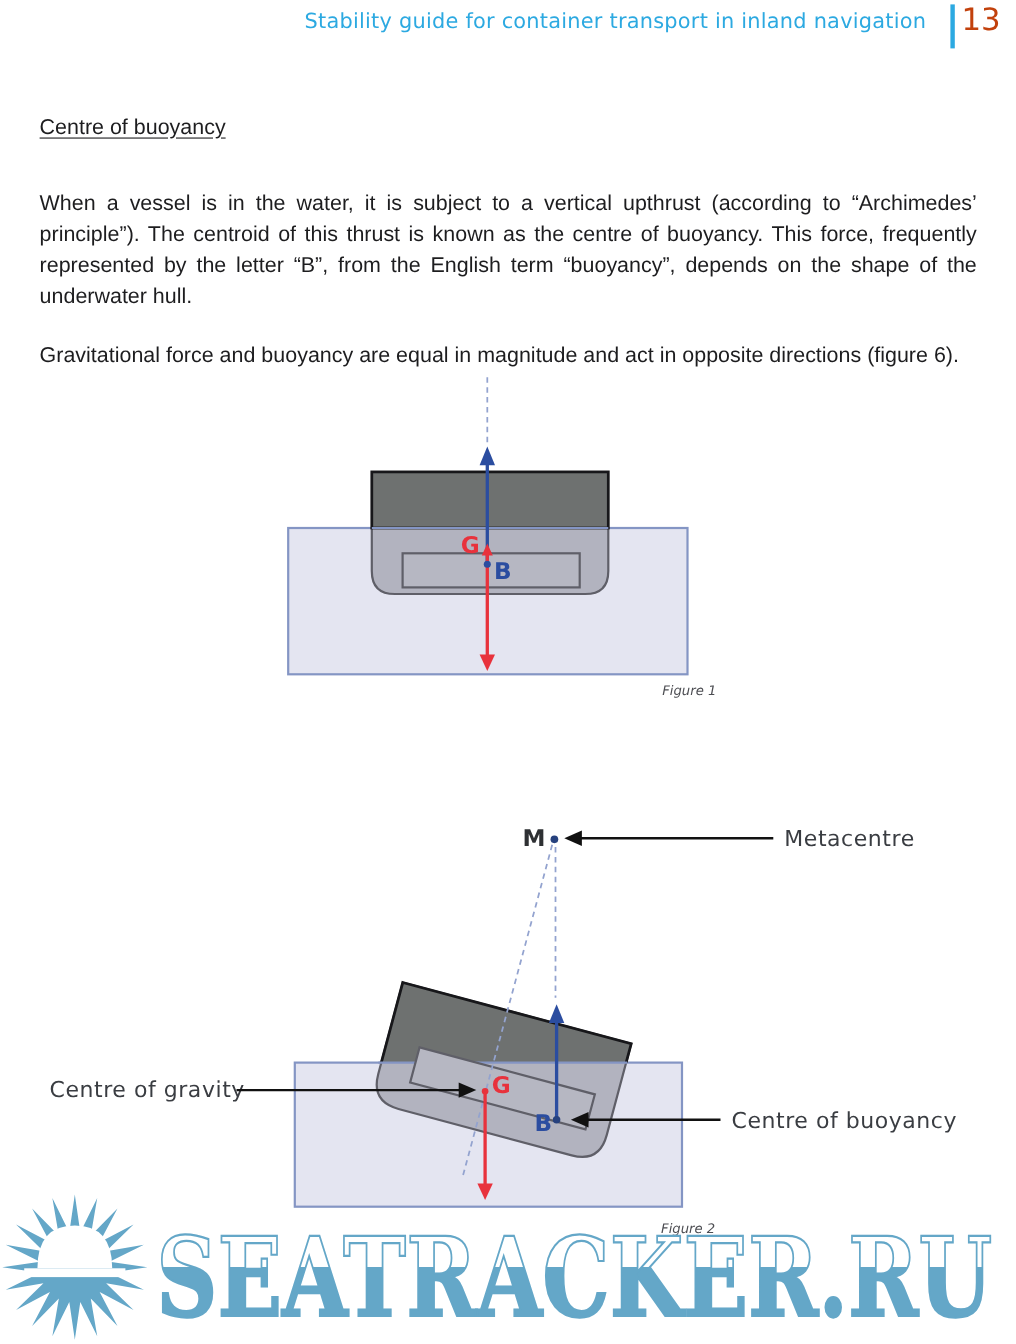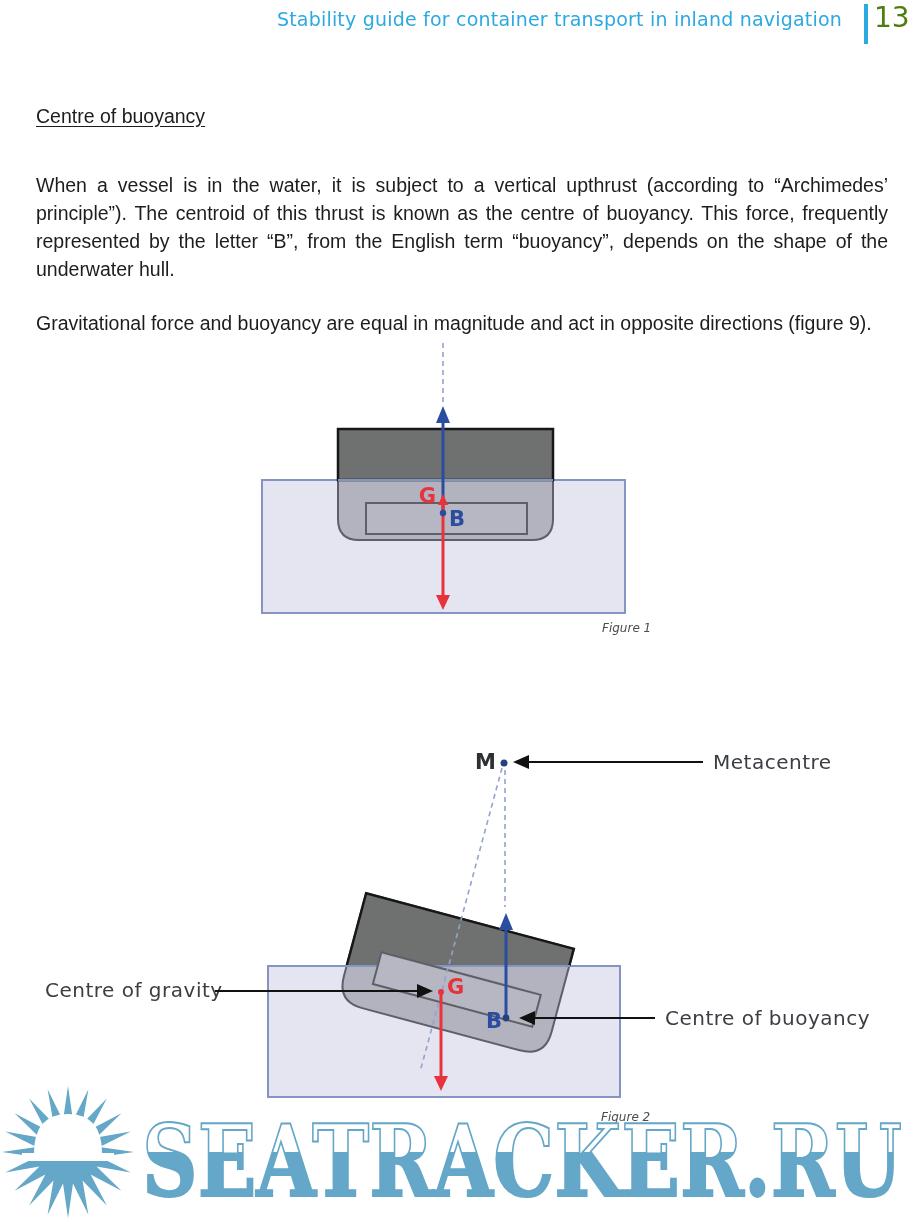--- a/index.html
+++ b/index.html
@@ -7,21 +7,21 @@
     position:relative;width:908px;height:1222px;background:#ffffff;overflow:hidden;
     font-family:"Liberation Sans",sans-serif;color:#1d1d1f;
   }
   .header-title{
     position:absolute;top:8px;right:66px;font-family:"DejaVu Sans",sans-serif;
     font-size:19px;letter-spacing:.2px;color:#2ca9e1;
   }
   .header-bar{position:absolute;top:4px;left:864px;width:4px;height:40px;background:#2ca9e1;}
   .page-number{
     position:absolute;top:1px;left:874px;font-family:"DejaVu Sans",sans-serif;
-    font-size:28px;color:#4d7c0f;
+    font-size:28px;color:#c2410c;
   }
   .section-title{
     position:absolute;left:36px;top:105px;font-size:19.5px;
     text-decoration:underline;text-underline-offset:3px;
   }
   .para{position:absolute;left:36px;width:852px;font-size:19.5px;line-height:28px;text-align:justify;}
   #para1{top:151px;}
   #para2{top:289px;}
   #para3{top:664px;}
   .fig-caption{
@@ -41,21 +41,21 @@
 <body>
 
 <div class="page">
 
   <div class="header-title">Stability guide for container transport in inland navigation</div>
   <div class="header-bar"></div>
   <div class="page-number">13</div>
 
   <div class="section-title">Centre of buoyancy</div>
   <p class="para" id="para1">When a vessel is in the water, it is subject to a vertical upthrust (according to “Archimedes’ principle”). The centroid of this thrust is known as the centre of buoyancy. This force, frequently represented by the letter “B”, from the English term “buoyancy”, depends on the shape of the underwater hull.</p>
-  <p class="para" id="para2">Gravitational force and buoyancy are equal in magnitude and act in opposite directions (figure 9).</p>
+  <p class="para" id="para2">Gravitational force and buoyancy are equal in magnitude and act in opposite directions (figure 6).</p>
 
   <svg id="fig1" width="470" height="285" viewBox="0 0 470 285">
 
     <line x1="213" y1="8" x2="213" y2="68" stroke="#93a3cf" stroke-width="1.6" stroke-dasharray="5 4"></line>
 
     <rect x="32" y="145" width="363" height="133" fill="#e4e5f1" stroke="#8495c4" stroke-width="2"></rect>
 
     <path d="M108,145 H323 V184 Q323,205 302,205 H129 Q108,205 108,184 Z" fill="#b2b3bf" stroke="#5f5f68" stroke-width="2"></path>
 
     <rect x="108" y="94" width="215" height="51" fill="#6e7170" stroke="#17171a" stroke-width="2.5"></rect>

